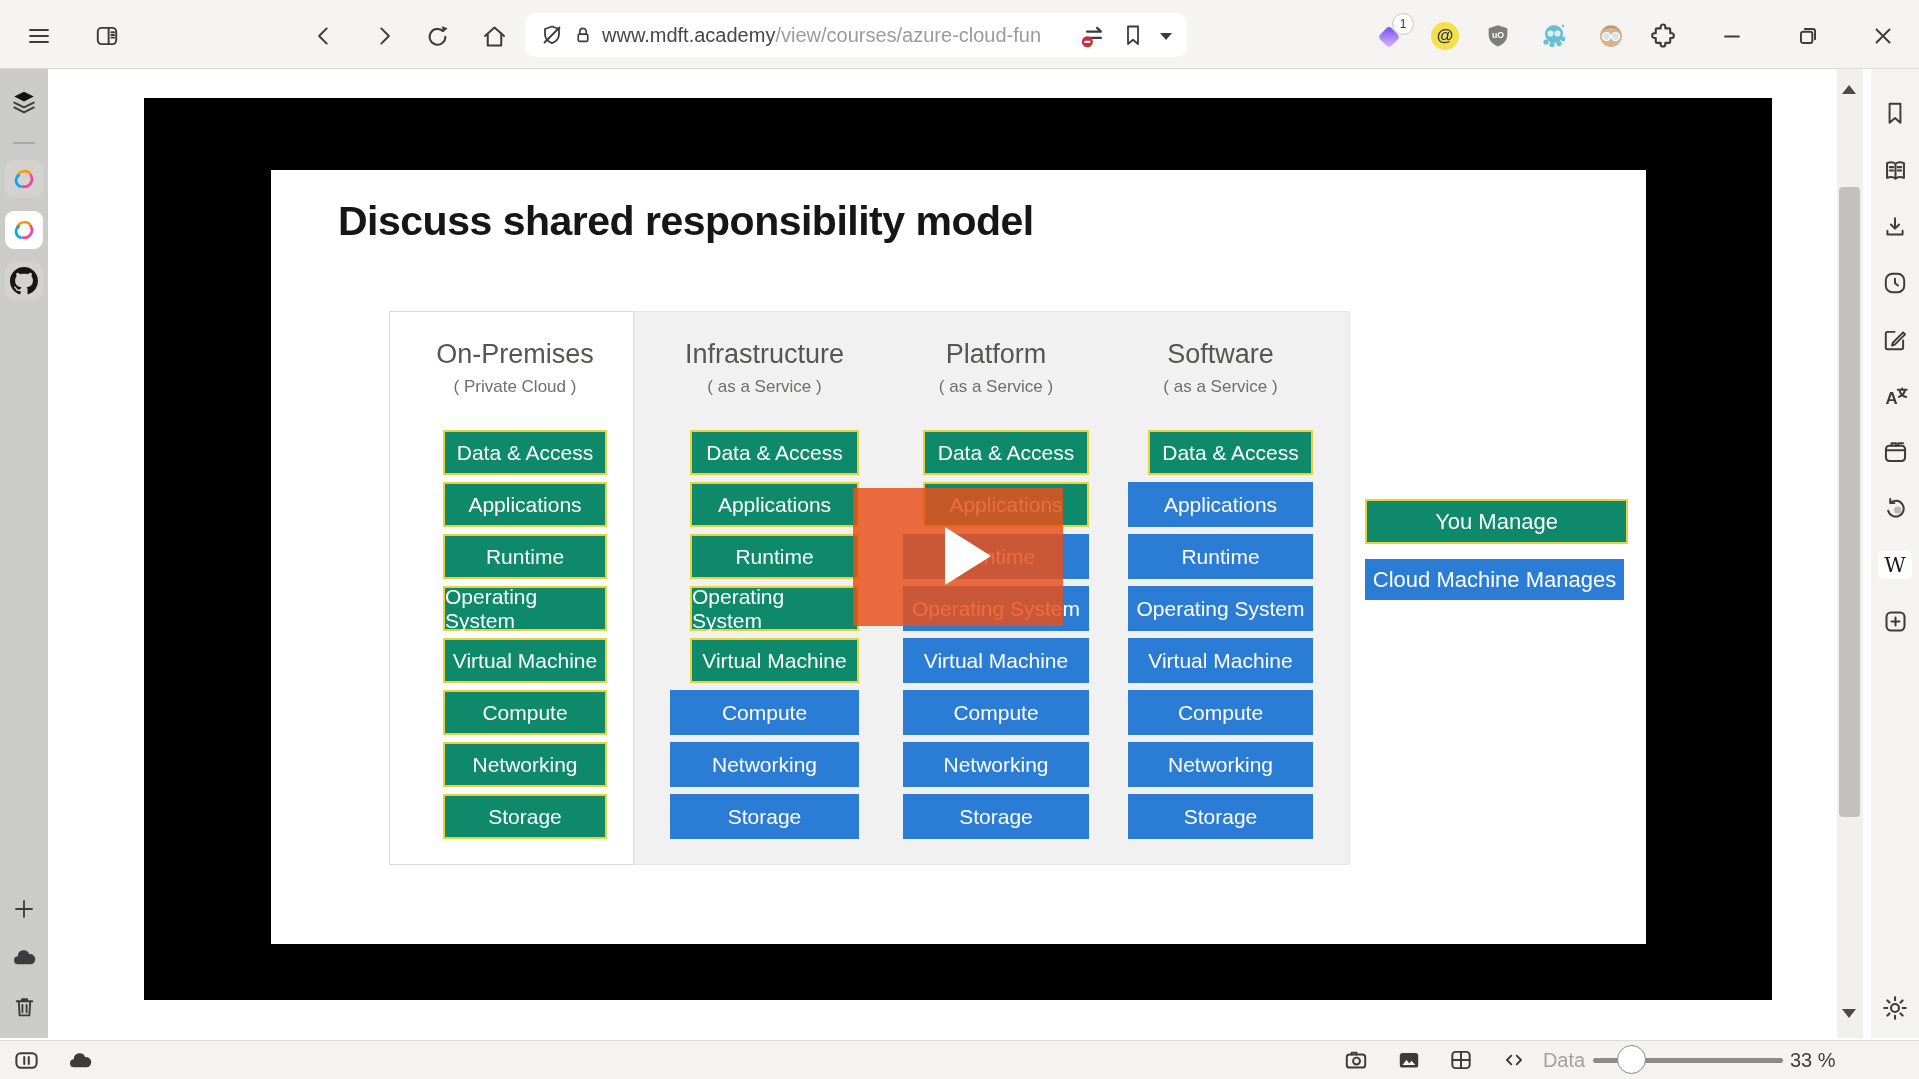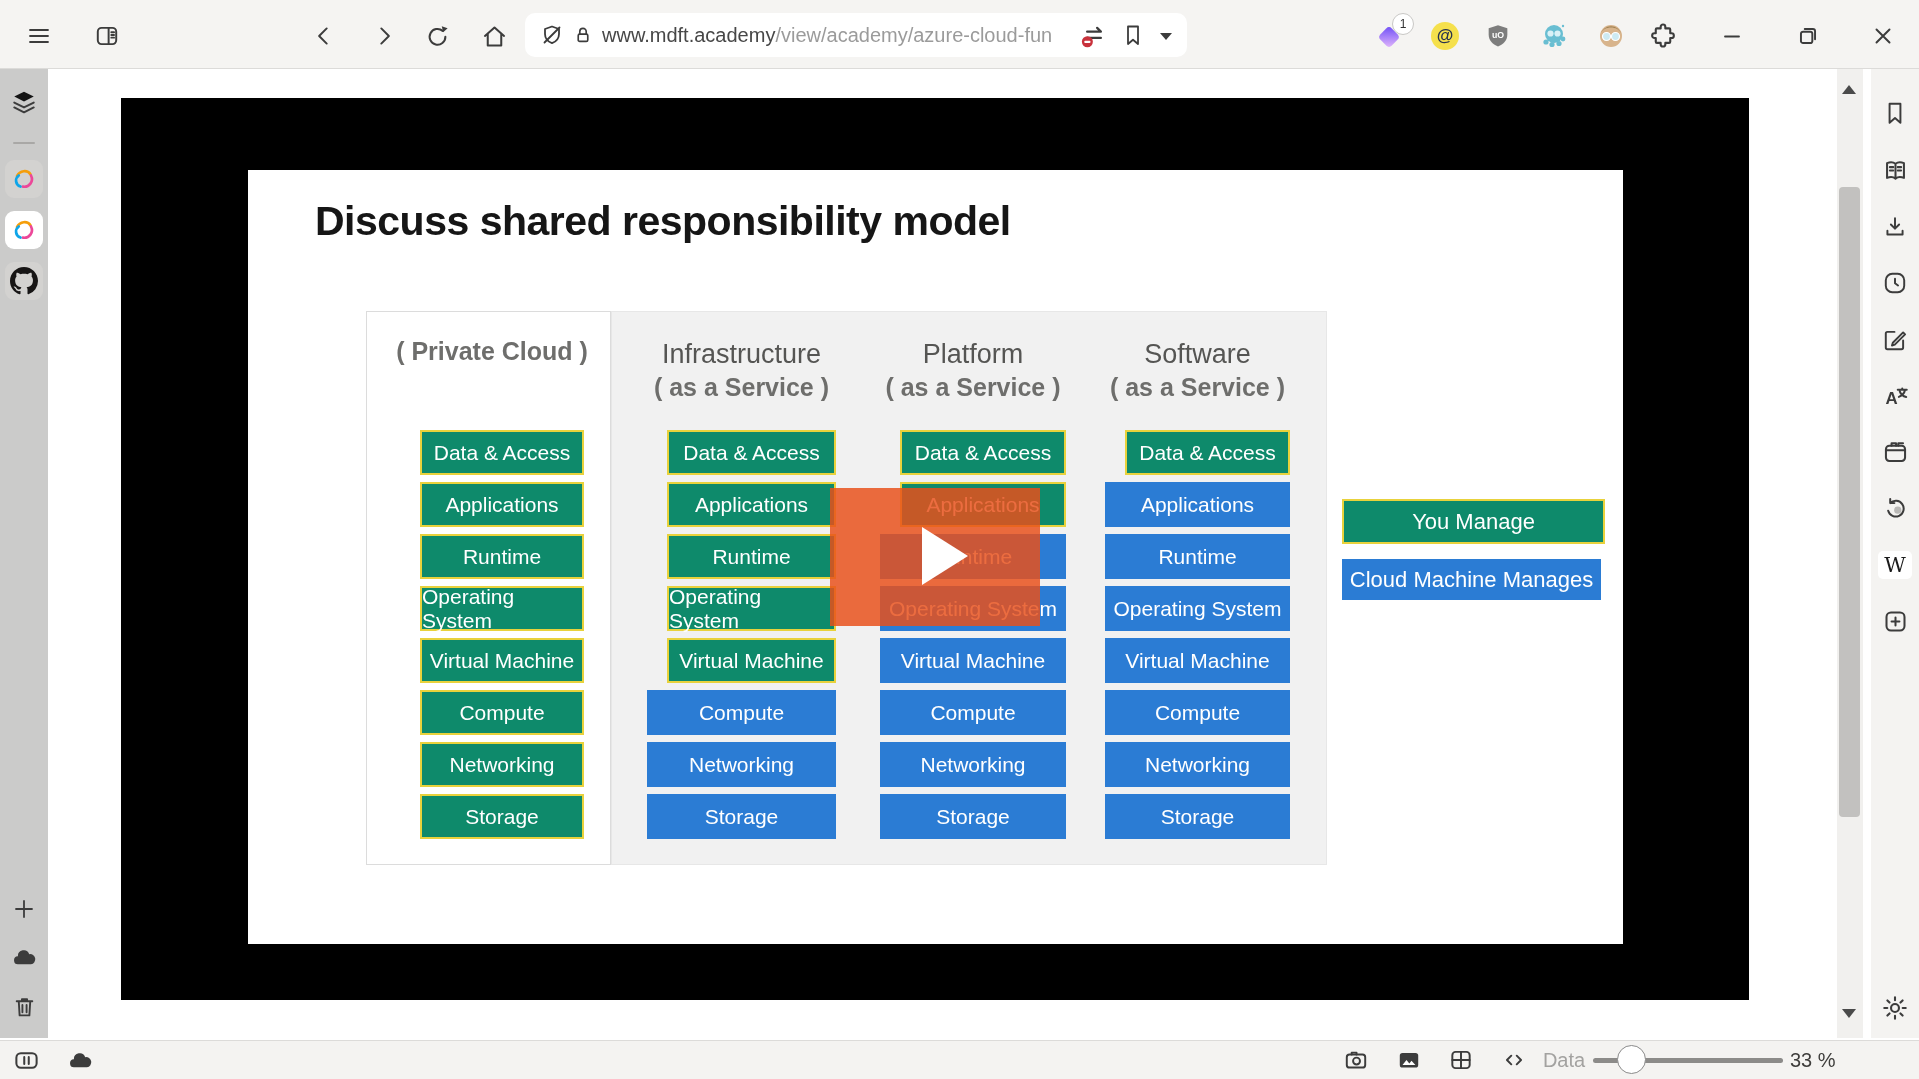--- a/index.html
+++ b/index.html
@@ -34,30 +34,30 @@
           display:flex;align-items:center;justify-content:center;z-index:21;}
 
   
   #scrollbar{left:1837px;top:68px;width:26px;height:970px;background:#f1f0ee;z-index:15;}
   #sb-thumb{position:absolute;left:2px;top:119px;width:21px;height:630px;background:#c2c1bf;border-radius:4px;}
   .sb-arrow-up{width:0;height:0;border-left:7px solid transparent;border-right:7px solid transparent;border-bottom:9px solid #4a4a4a;}
   .sb-arrow-down{width:0;height:0;border-left:7px solid transparent;border-right:7px solid transparent;border-top:9px solid #4a4a4a;}
 
   
   #page{left:48px;top:68px;width:1789px;height:972px;background:#ffffff;z-index:1;}
-  #video{position:absolute;left:73px;top:30px;width:1628px;height:902px;background:#000;}
+  #video{position:absolute;left:96px;top:30px;width:1628px;height:902px;background:#000;}
   #slide{position:absolute;left:127px;top:72px;width:1375px;height:774px;background:#ffffff;}
   #slide-title{position:absolute;left:67px;top:28px;font-size:41px;font-weight:700;color:#161616;letter-spacing:-.5px;}
   #panel-onprem{position:absolute;left:118px;top:141px;width:245px;height:554px;background:#ffffff;border:1px solid #dcdcdc;box-sizing:border-box;}
   #panel-cloud{position:absolute;left:363px;top:141px;width:716px;height:554px;background:#f1f1f1;border:1px solid #e7e7e7;box-sizing:border-box;}
 
   .col{position:absolute;top:152px;}
   .col-head{position:absolute;top:0;left:-30px;right:-30px;text-align:center;padding-top:14px;}
   .col-title{font-size:27px;color:#555553;line-height:36px;}
-  .col-sub{font-size:25px;color:#6e6e6c;line-height:30px;font-weight:bold;}
+  .col-sub{font-size:17px;color:#6e6e6c;line-height:30px;}
   .boxes{position:absolute;top:108px;left:0;right:0;display:flex;flex-direction:column;gap:7px;}
   .box{height:45px;box-sizing:border-box;display:flex;align-items:center;justify-content:center;
        color:#fff;font-size:21px;}
   .box-you{background:var(--you);border:2px solid var(--you-border);margin-left:20px;}
   .box-prov{background:var(--prov);border:2px solid transparent;}
 
   .legend-item{position:absolute;box-sizing:border-box;display:flex;align-items:center;justify-content:center;color:#ffffff;font-size:22px;}
   #legend-you{left:1094px;top:329px;width:263px;height:45px;background:var(--you);border:2px solid var(--you-border);}
   #legend-prov{left:1094px;top:389px;width:259px;height:41px;background:var(--prov);}
 
@@ -115,21 +115,21 @@
           <path class="ic" d="M12 3.5 19 6v5c0 4.6-3 7.6-7 9.2-4-1.6-7-4.6-7-9.2V6z"></path>
           <path class="ic" d="M4.5 19.5 19.5 4.5"></path>
         </svg>
     </div>
     <div class="icbtn" style="left:46px;top:9px;width:24px;height:26px;">
       <svg width="22" height="24" viewBox="0 0 24 24">
           <path class="ic" d="M8.5 11V8.2a3.5 3.5 0 0 1 7 0V11"></path>
           <rect class="ic" x="6.8" y="11" width="10.4" height="8" rx="1.6" fill="#e9e9e9"></rect>
         </svg>
     </div>
-    <div id="url-text"><span class="host">www.mdft.academy</span><span class="path">/view/academy/azure-cloud-fun</span></div>
+    <div id="url-text"><span class="host">www.mdft.academy</span><span class="path">/view/courses/azure-cloud-fun</span></div>
     <div class="icbtn" style="left:553px;top:7px;width:32px;height:32px;">
       <svg width="30" height="30" viewBox="0 0 24 24">
         <path class="ic" stroke-width="2" d="M6.5 8.5h11l-3-3M17.5 13.5h-11l3 3"></path>
         <circle cx="6.7" cy="16.6" r="4.4" fill="#c8313b"></circle>
         <rect x="4.2" y="15.8" width="5" height="1.7" rx=".8" fill="#fff"></rect>
       </svg>
     </div>
     <div class="icbtn" style="left:594px;top:8px;width:28px;height:28px;">
       <svg width="24" height="24" viewBox="0 0 24 24">
           <path class="ic" d="M7 3.5h10V21l-5-4.3L7 21z"></path>
@@ -328,20 +328,21 @@
 
 <div id="page" class="abs">
   <div id="video">
     <div id="slide">
       <div id="slide-title">Discuss shared responsibility model</div>
       <div id="panel-onprem"></div>
       <div id="panel-cloud"></div>
       <div id="columns-root">
           <div class="col" style="left: 152px; width: 184px;">
             <div class="col-head">
+              <div class="col-title">On-Premises</div>
               <div class="col-sub">( Private Cloud )</div>
             </div>
             <div class="boxes">
               <div class="box box-you">Data &amp; Access</div>
               <div class="box box-you">Applications</div>
               <div class="box box-you">Runtime</div>
               <div class="box box-you">Operating System</div>
               <div class="box box-you">Virtual Machine</div>
               <div class="box box-you">Compute</div>
               <div class="box box-you">Networking</div>

